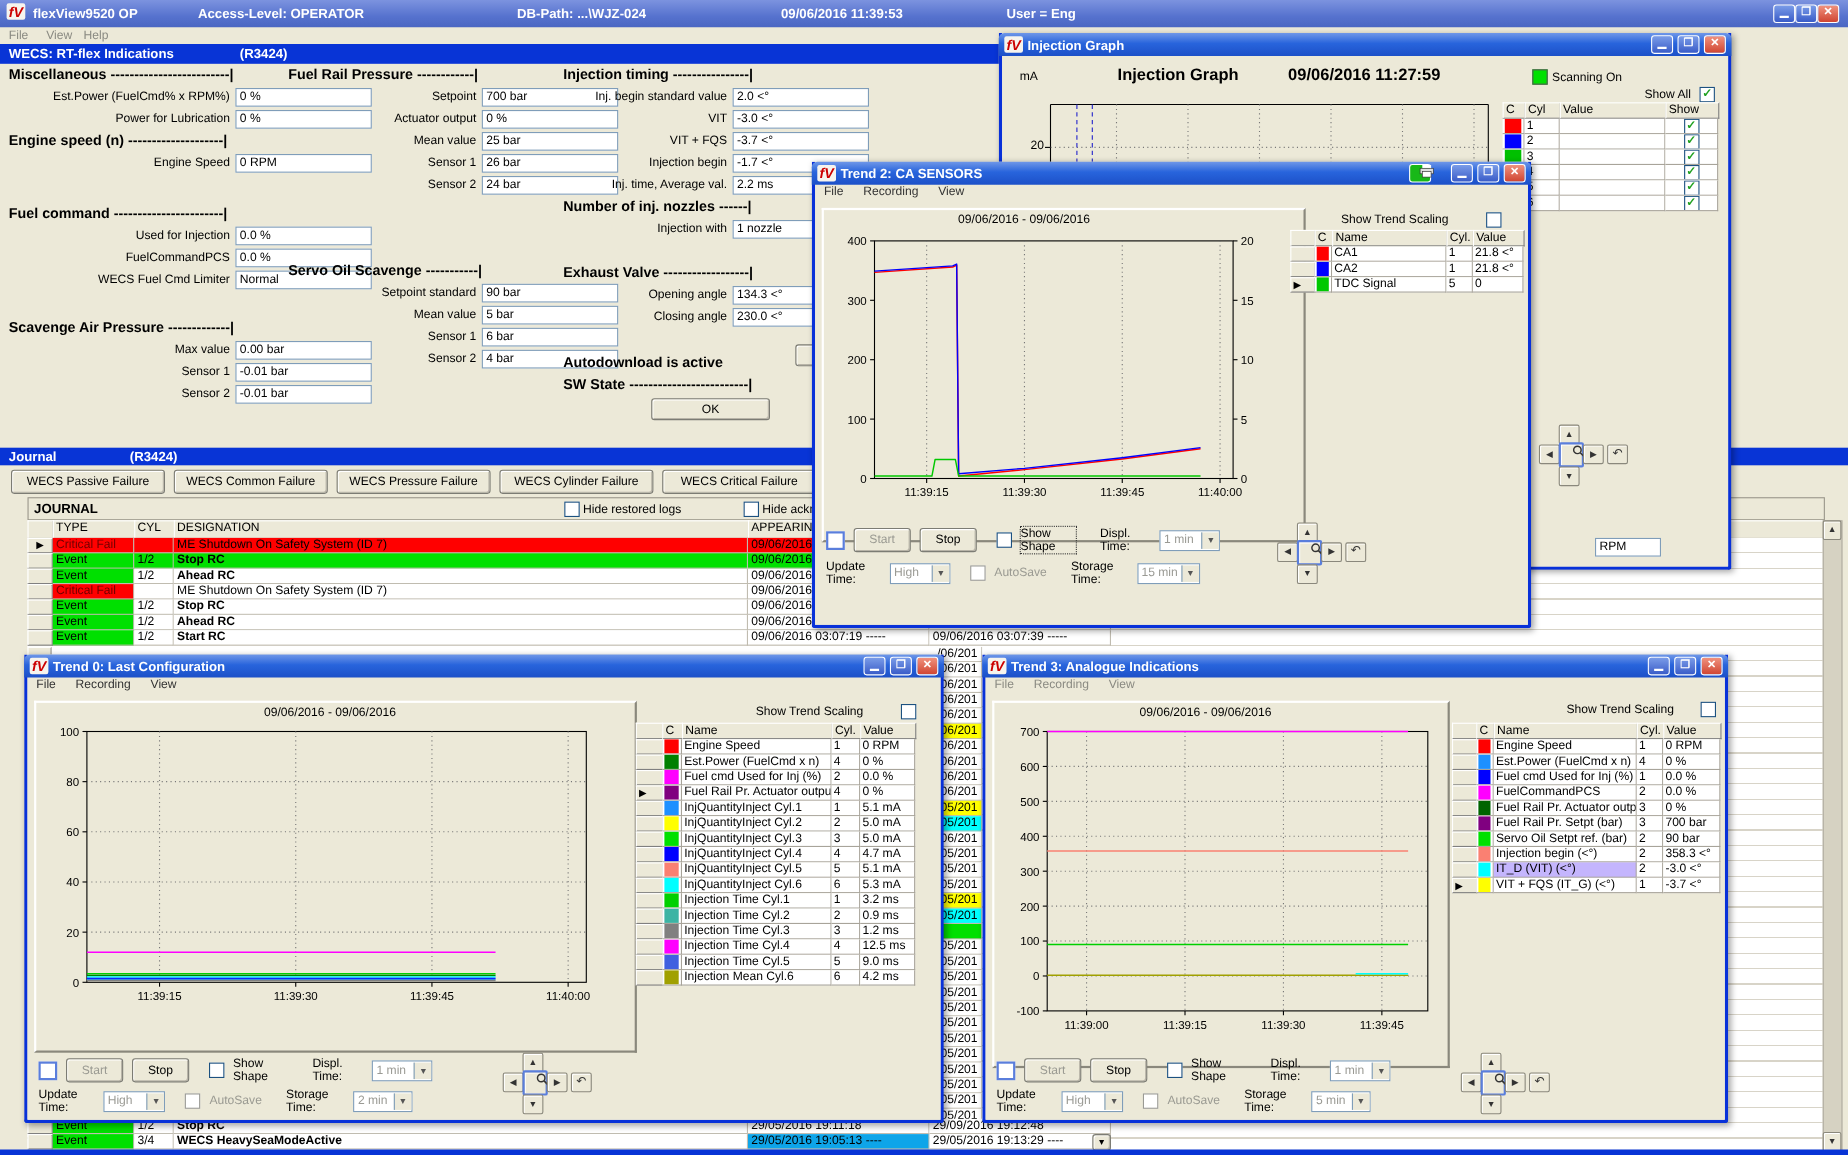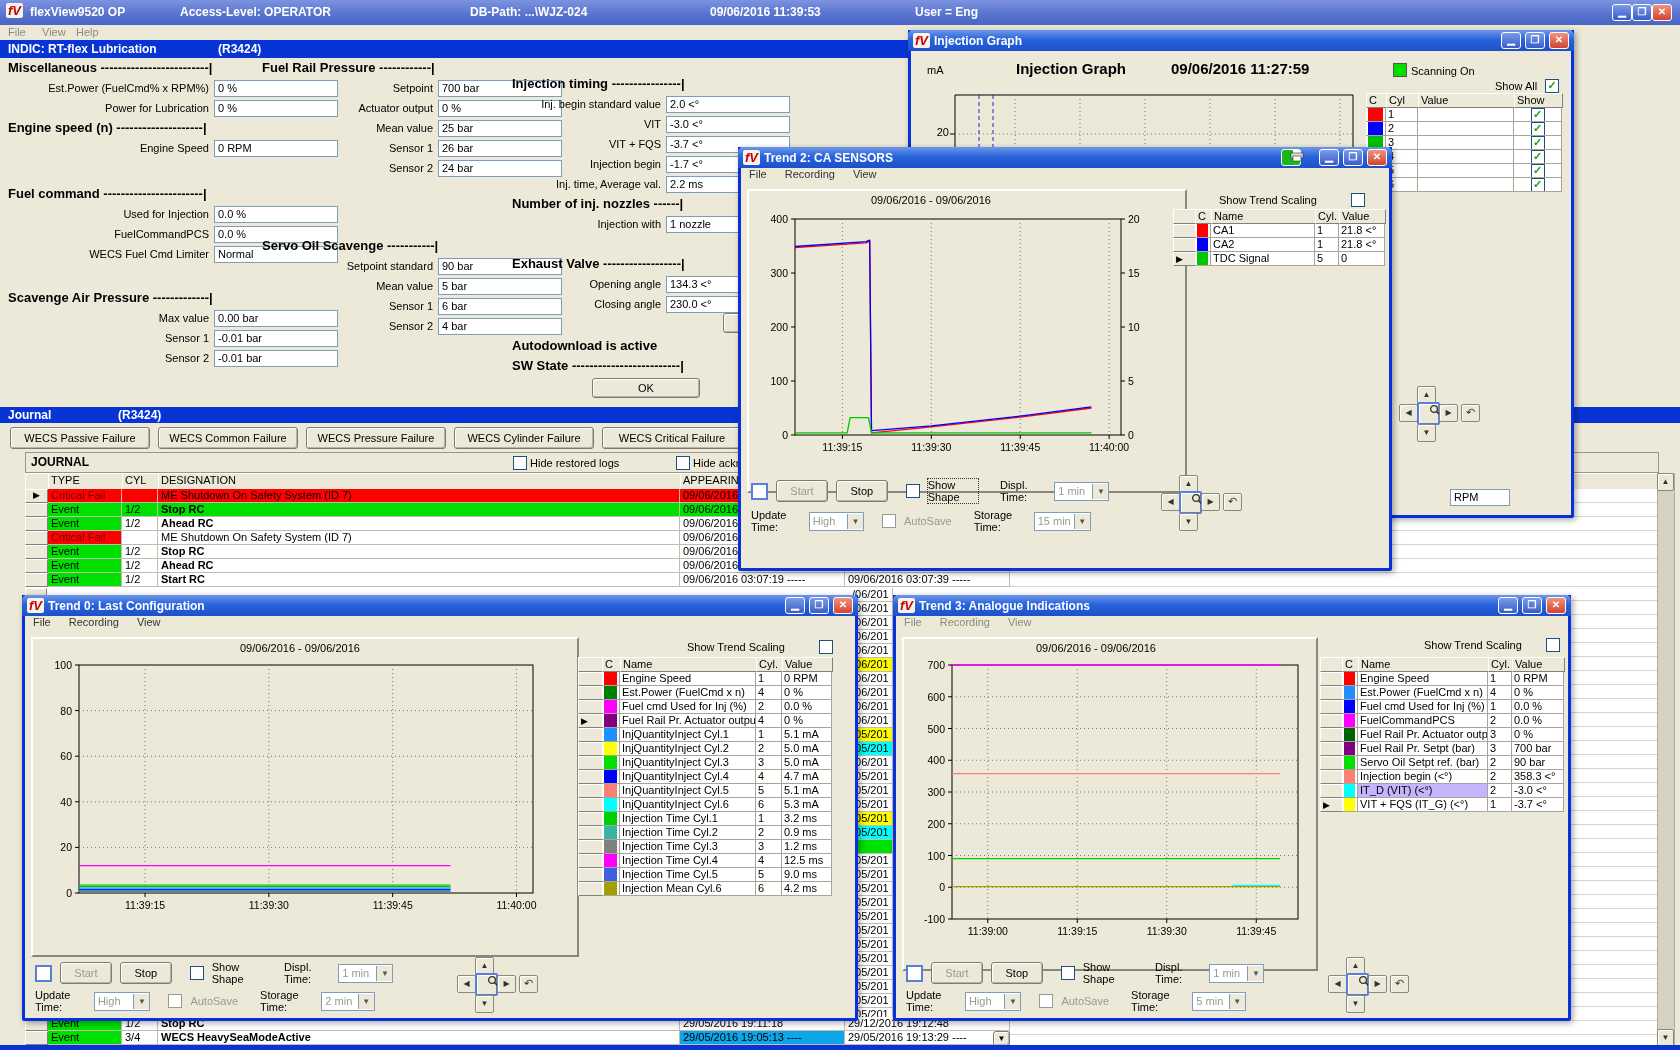--- a/index.html
+++ b/index.html
@@ -70,21 +70,21 @@
   <div class="wbtn abs" style="left:1632px;top:4px">❐</div>
   <div class="wbtn close abs" style="left:1652px;top:4px">✕</div>
 </div>
 <div class="abs menubar" id="main-menu">
     <span style="left: 8px;">File</span>
     <span style="left: 42px;">View</span>
     <span style="left: 76px;">Help</span>
   </div>
 
 <div class="abs bluebar" style="left:0;top:40px;width:908px;height:18px">
-  <span style="left:8px">INDIC: RT-flex Lubrication</span>
+  <span style="left:8px">WECS: RT-flex Indications</span>
   <span style="left:218px">(R3424)</span>
 </div>
 <div class="abs" id="indic-panel" style="left:0;top:58px;width:908px;height:349px">
     <div style="position: absolute; left: 8px; top: 0px; width: 330px;">
       <div class="heading" style="margin-top: 0px; height: 20px; line-height: 20px;">Miscellaneous -------------------------|</div>
       <div class="frow">
         <span class="lab">Est.Power (FuelCmd% x RPM%)</span>
         <span class="fld">0 %</span>
       </div>
       <div class="frow">
@@ -157,21 +157,21 @@
       <div class="frow">
         <span class="lab">Sensor 1</span>
         <span class="fld">6 bar</span>
       </div>
       <div class="frow">
         <span class="lab">Sensor 2</span>
         <span class="fld">4 bar</span>
       </div>
     </div>
     <div style="position: absolute; left: 512px; top: 0px; width: 278px;">
-      <div class="heading" style="margin-top: 16px; height: 20px; line-height: 20px;">Injection timing ----------------|</div>
+      <div class="heading" style="margin-top: 0px; height: 20px; line-height: 20px;">Injection timing ----------------|</div>
       <div class="frow">
         <span class="lab">Inj. begin standard value</span>
         <span class="fld">2.0 &lt;°</span>
       </div>
       <div class="frow">
         <span class="lab">VIT</span>
         <span class="fld">-3.0 &lt;°</span>
       </div>
       <div class="frow">
         <span class="lab">VIT + FQS</span>
@@ -280,21 +280,21 @@
     <div class="jcell" style="position: absolute; left: 48px; top: 573px; width: 67px; background: rgb(0, 224, 0); color: rgb(0, 0, 0);">Event</div>
     <div class="jcell" style="position: absolute; left: 122px; top: 573px; width: 29px; background: rgb(255, 255, 255);">1/2</div>
     <div class="jcell" style="position: absolute; left: 158px; top: 573px; width: 515px; background: rgb(255, 255, 255); font-weight: bold;">Start RC</div>
     <div class="jcell" style="position: absolute; left: 680px; top: 573px; width: 158px; background: rgb(255, 255, 255);">09/06/2016 03:07:19 -----</div>
     <div class="jcell" style="position: absolute; left: 845px; top: 573px; width: 158px; background: rgb(255, 255, 255);">09/06/2016 03:07:39 -----</div>
     <div class="selcell" style="position: absolute; left: 25px; top: 1017px; width: 21px; height: 12px; font-size: 9px;"></div>
     <div class="jcell" style="position: absolute; left: 48px; top: 1017px; width: 67px; background: rgb(0, 224, 0); color: rgb(0, 0, 0);">Event</div>
     <div class="jcell" style="position: absolute; left: 122px; top: 1017px; width: 29px; background: rgb(255, 255, 255);">1/2</div>
     <div class="jcell" style="position: absolute; left: 158px; top: 1017px; width: 515px; background: rgb(255, 255, 255); font-weight: bold;">Stop RC</div>
     <div class="jcell" style="position: absolute; left: 680px; top: 1017px; width: 158px; background: rgb(255, 255, 255);">29/05/2016 19:11:18</div>
-    <div class="jcell" style="position: absolute; left: 845px; top: 1017px; width: 158px; background: rgb(255, 255, 255);">29/12/2016 19:12:48</div>
+    <div class="jcell" style="position: absolute; left: 845px; top: 1017px; width: 158px; background: rgb(255, 255, 255);">29/09/2016 19:12:48</div>
     <div class="selcell" style="position: absolute; left: 25px; top: 1031px; width: 21px; height: 12px; font-size: 9px;"></div>
     <div class="jcell" style="position: absolute; left: 48px; top: 1031px; width: 67px; background: rgb(0, 224, 0); color: rgb(0, 0, 0);">Event</div>
     <div class="jcell" style="position: absolute; left: 122px; top: 1031px; width: 29px; background: rgb(255, 255, 255);">3/4</div>
     <div class="jcell" style="position: absolute; left: 158px; top: 1031px; width: 515px; background: rgb(255, 255, 255); font-weight: bold;">WECS HeavySeaModeActive</div>
     <div class="jcell" style="position: absolute; left: 680px; top: 1031px; width: 158px; background: #0ea5e9;">29/05/2016 19:05:13 ----</div>
     <div class="jcell" style="position: absolute; left: 845px; top: 1031px; width: 158px; background: rgb(255, 255, 255);">29/05/2016 19:13:29 ----</div>
     <div class="btn" style="position: absolute; left: 993px; top: 1031px; width: 15px; height: 13px; font-size: 8px; line-height: 12px;">▼</div>
   </div>
 <div class="abs" id="journal-selcol" style="left:25px;top:588px;width:22px;height:429px;overflow:hidden">
     <div class="selcell" style="height: 12px; margin-bottom: 0px;"></div>

